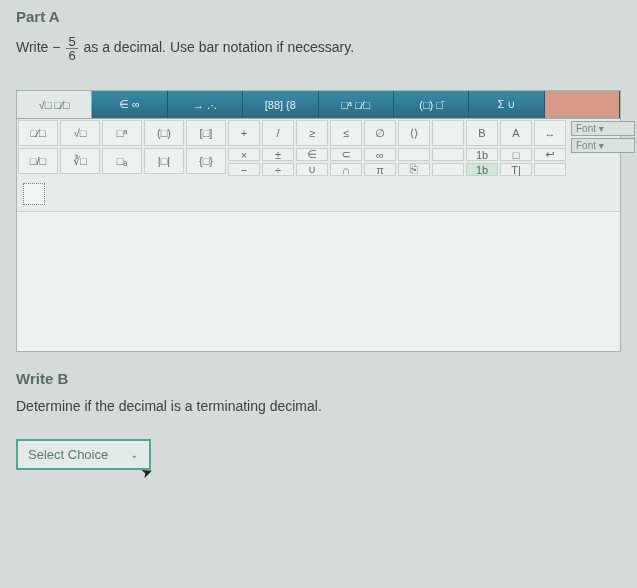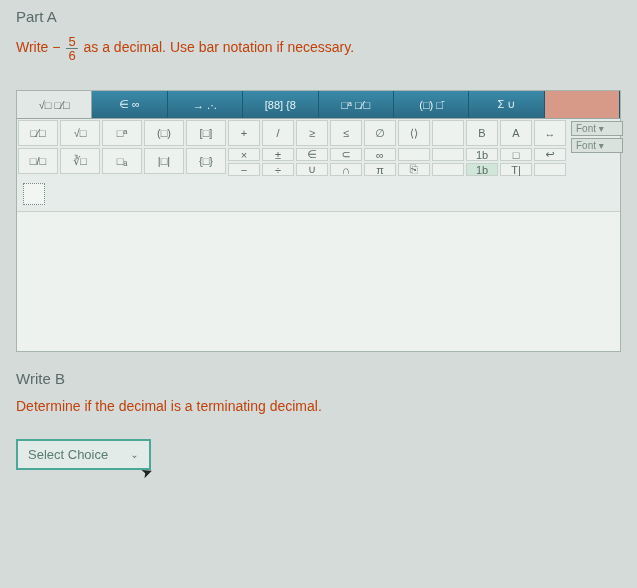--- a/index.html
+++ b/index.html
@@ -4,22 +4,22 @@
 <style>
 * { box-sizing: border-box; margin: 0; padding: 0; }
 body {
   width: 637px; height: 588px;
   background: #d4dbd8;
   font-family: Arial, sans-serif;
   font-size: 13px; color: #4a5a5a;
   padding: 8px 16px;
   overflow: hidden;
 }
-.part-label { font-weight: normal; font-size: 15px; color: #5a6a6a; margin-bottom: 10px; }
-.prompt { font-size: 14px; color: #c2410c; margin-bottom: 28px; line-height: 1.4; }
+.part-label { font-weight: bold; font-size: 15px; color: #5a6a6a; margin-bottom: 10px; }
+.prompt { font-size: 14px; color: #404040; margin-bottom: 28px; line-height: 1.4; }
 .fraction { display: inline-flex; flex-direction: column; align-items: center; vertical-align: middle; font-size: 13px; line-height: 1; margin: 0 2px; }
 .fraction .num { border-bottom: 1px solid #6a7a7a; padding: 0 2px; }
 .fraction .den { padding: 0 2px; }
 
 .editor {
   background: #e6ece9;
   border: 1px solid #a8b4b0;
   margin-bottom: 18px;
 }
 .tabrow { display: flex; height: 28px; border-bottom: 1px solid #9aa6a2; }
@@ -33,21 +33,21 @@
 
 .symrow { display: flex; }
 .symcell {
   width: 32px; height: 26px;
   display: flex; align-items: center; justify-content: center;
   border: 1px solid #c8d0cc; background: #eef2ef;
   font-size: 11px; color: #5a6a66; margin: 1px;
 }
 .symcell.wide { width: 40px; }
 .right-tools { display: flex; flex-direction: column; margin-left: auto; padding: 2px 4px; gap: 2px; }
-.dd { font-size: 10px; border: 1px solid #9aa6a2; background: #dae2de; padding: 1px 4px; color: #7a8a86; width: 52px; }
+.dd { font-size: 10px; border: 1px solid #9aa6a2; background: #dae2de; padding: 1px 4px; color: #7a8a86; width: 64px; }
 
 .placeholder-row { padding: 6px; }
 .ph { width: 22px; height: 22px; border: 1px dotted #7a8a86; background: #f2f6f3; }
 .canvas { height: 140px; background: #eef2ef; border-top: 1px solid #c8d0cc; }
 
 .select-box {
   display: inline-flex; align-items: center; gap: 22px;
   border: 2px solid #4aa898; padding: 6px 10px;
   background: #e2ebe7; color: #5a7a72; font-size: 13px;
   margin-top: 10px; position: relative;

